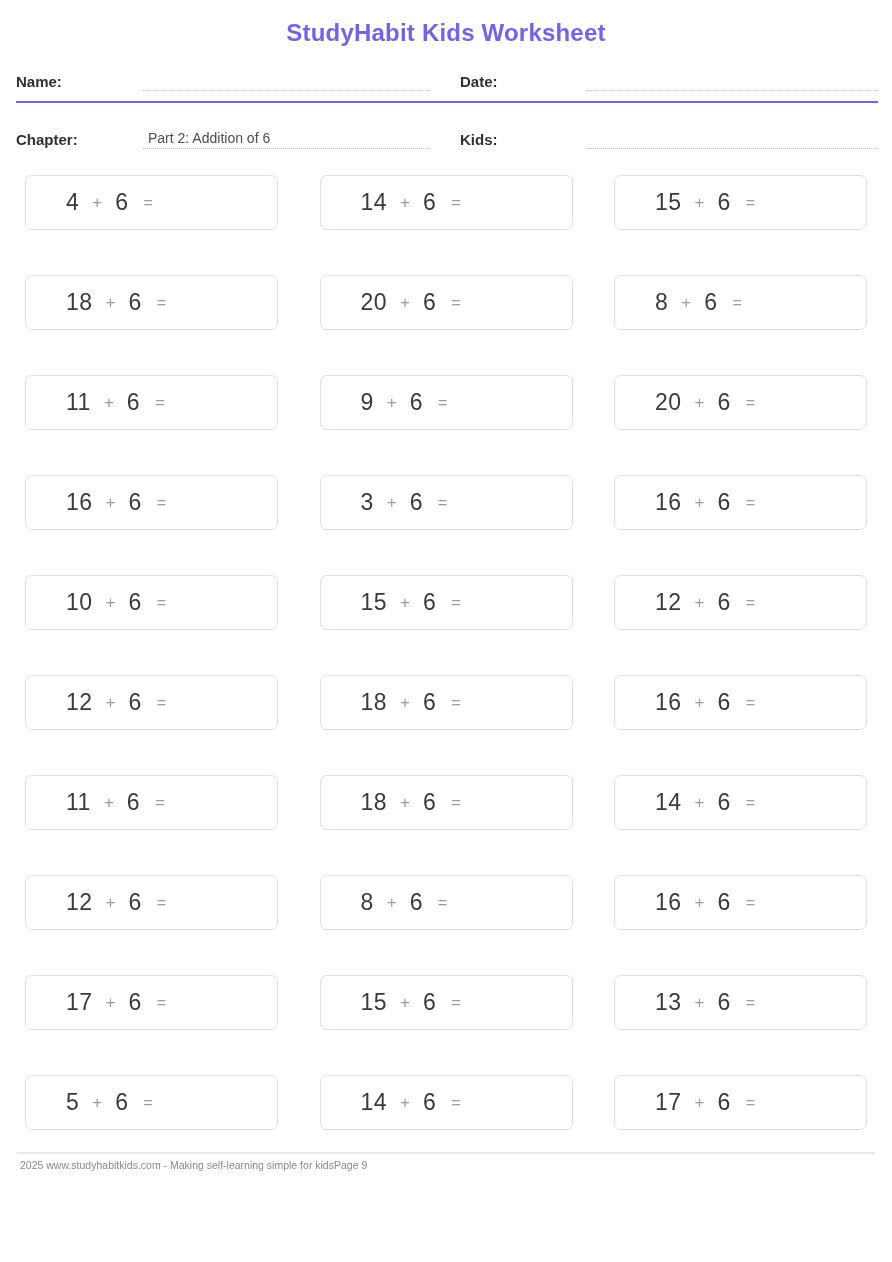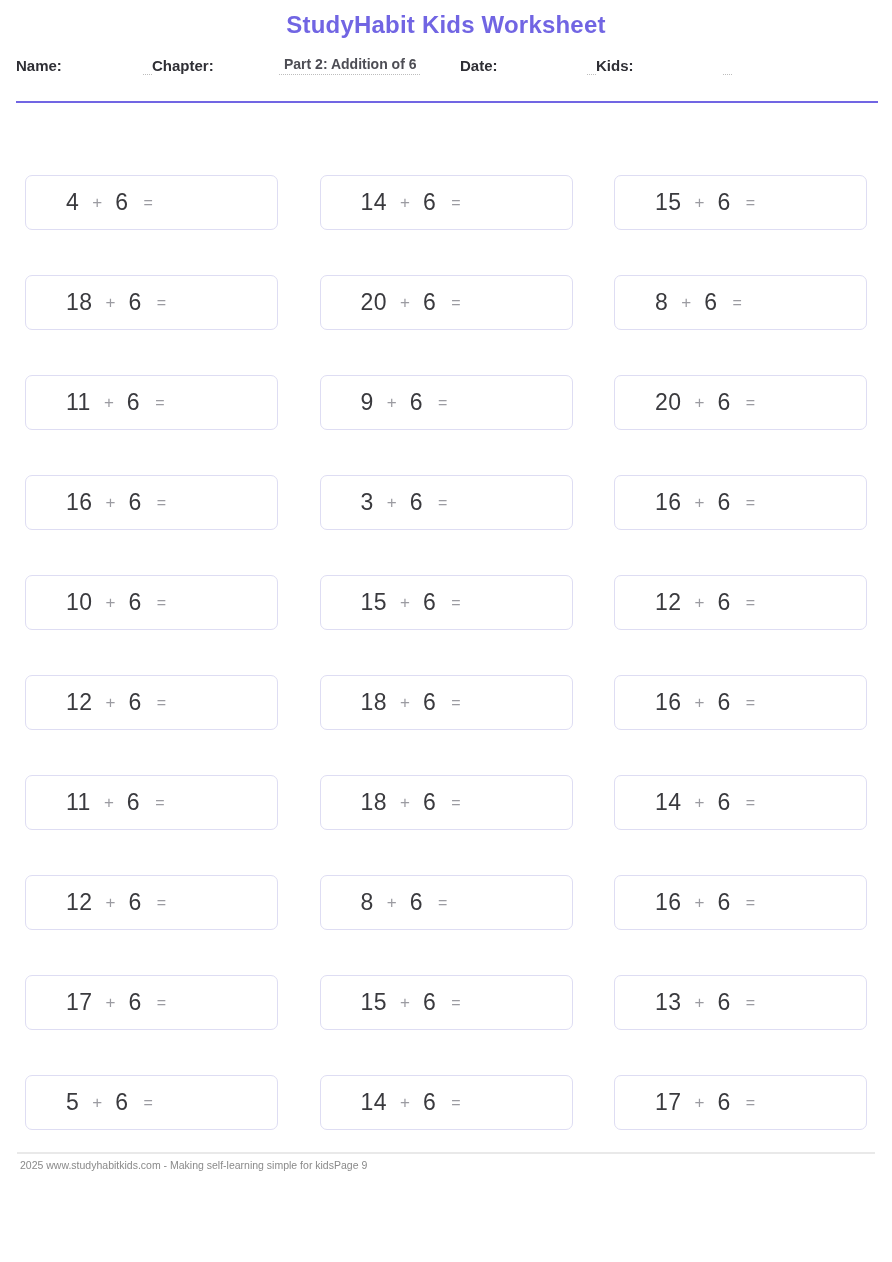--- a/index.html
+++ b/index.html
@@ -12,35 +12,36 @@
     width: 892px;
     height: 1262px;
     background: #ffffff;
     font-family: "Liberation Sans", sans-serif;
     overflow: hidden;
   }
 
   
   .title {
     position: absolute;
-    top: 11px;
+    top: 19px;
     left: 0;
     right: 0;
     margin: 0;
     text-align: center;
     font-size: 24px;
     font-weight: 700;
     letter-spacing: 0.2px;
     color: var(--accent, #7165e3);
   }
   .header-col {
     position: absolute;
-    top: 56px;
+    top: 72px;
     display: flex;
-    flex-direction: row;
+    flex-direction: column;
+    gap: 36px;
   }
   .header-col.left  { left: 16px;  width: 414px; }
   .header-col.right { left: 460px; width: 418px; }
   .field-row {
     display: flex;
     align-items: flex-end;
     height: 19px;
     margin-bottom: 3px;
   }
   .field-label {
@@ -52,21 +53,20 @@
   }
   .field-line {
     flex: 1;
     align-self: flex-end;
     height: 19px;
     border-bottom: 1px dotted #bdbdbd;
     display: flex;
     align-items: flex-end;
     padding: 0 4px 1px 5px;
     box-sizing: border-box;
-    font-weight: bold;
   }
   .field-value {
     font-size: 14px;
     color: #4d4d54;
     line-height: 17px;
     white-space: nowrap;
   }
   .divider {
     position: absolute;
     top: 101px;

